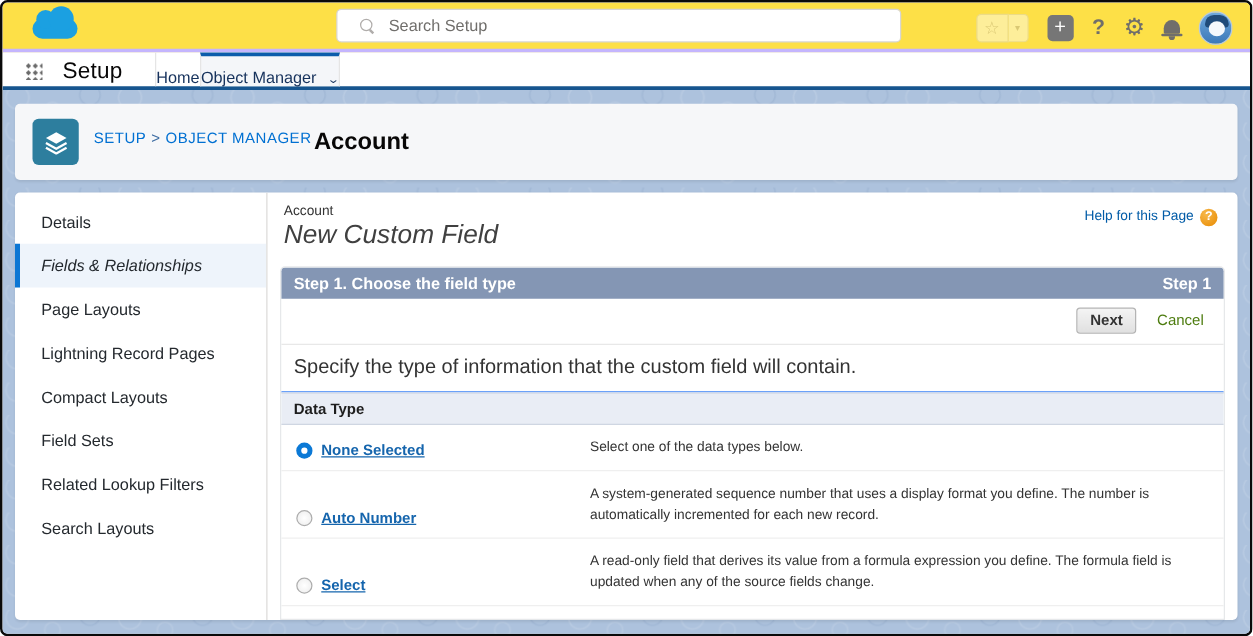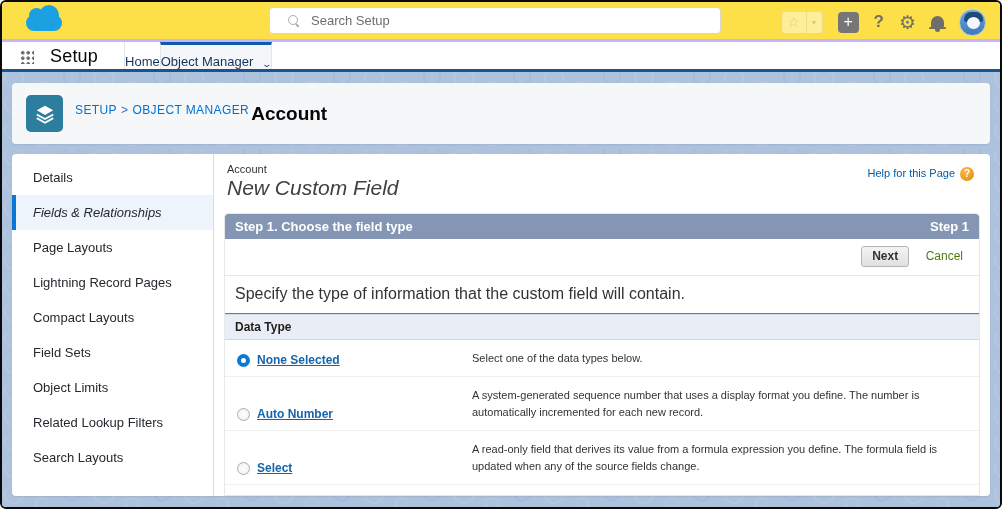--- a/index.html
+++ b/index.html
@@ -172,23 +172,20 @@
 
 
           <div class="nav-item">
             <span>Compact Layouts</span>
           </div>
 
           <div class="nav-item">
             <span>Field Sets</span>
           </div>
 
-          <div class="nav-item">
-            <span>Object Limits</span>
-          </div>
 
           <div class="nav-item">
             <span>Related Lookup Filters</span>
           </div>
 
           <div class="nav-item">
             <span>Search Layouts</span>
           </div>
 
         </div>

